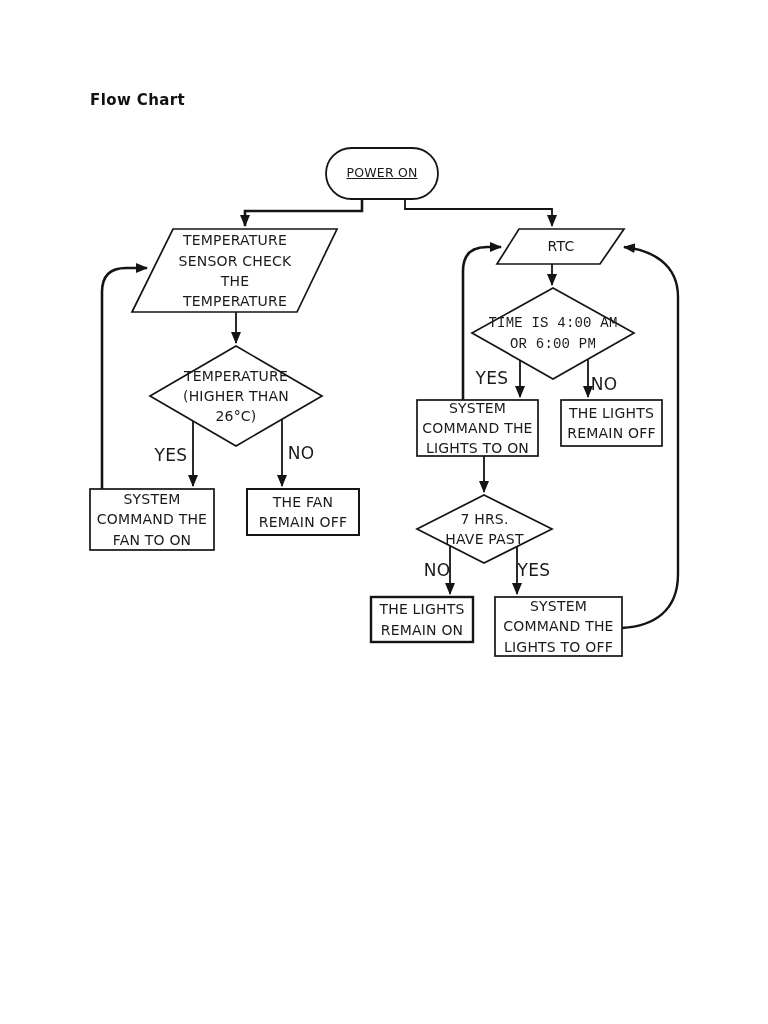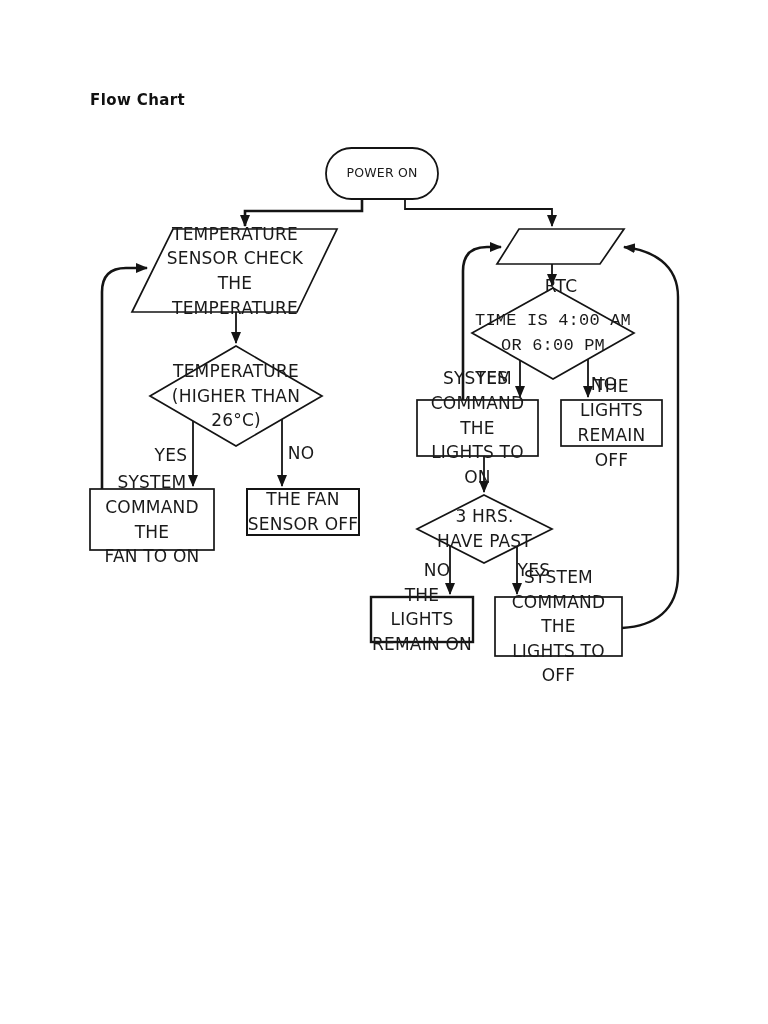--- a/index.html
+++ b/index.html
@@ -22,21 +22,21 @@
     color: #111111;
   }
   .flow-svg { position: absolute; left:0; top:0; }
   .node-label {
     position: absolute;
     display: flex;
     align-items: center;
     justify-content: center;
     text-align: center;
     white-space: pre-line;
-    font-size: 17px;
+    font-size: 14px;
     line-height: 1.45;
     letter-spacing: 0.2px;
     color: #1a1a1a;
   }
   .node-label.big { font-size: 12.5px; }
   .edge-label {
     position: absolute;
     transform: translateX(-50%);
     font-size: 17px;
     letter-spacing: 0.3px;
@@ -80,42 +80,42 @@
     <path d="M552,264 L552,285" fill="none" stroke="#141414" stroke-width="1.8" marker-end="url(#arrow)"></path>
     <path d="M520,360 L520,397" fill="none" stroke="#141414" stroke-width="1.8" marker-end="url(#arrow)"></path>
     <path d="M588,359 L588,397" fill="none" stroke="#141414" stroke-width="1.8" marker-end="url(#arrow)"></path>
     <path d="M463,400 L463,271 Q463,247 487,247 L501,247" fill="none" stroke="#141414" stroke-width="2.6" marker-end="url(#arrow)"></path>
     <path d="M484,456 L484,492" fill="none" stroke="#141414" stroke-width="1.8" marker-end="url(#arrow)"></path>
     <path d="M450,546 L450,594" fill="none" stroke="#141414" stroke-width="1.8" marker-end="url(#arrow)"></path>
     <path d="M517,547 L517,594" fill="none" stroke="#141414" stroke-width="1.8" marker-end="url(#arrow)"></path>
     <path d="M622,628 C654,626 678,611 678,574 L678,297 C678,264 652,250 624,247" fill="none" stroke="#141414" stroke-width="2.4" marker-end="url(#arrow)"></path>
   </svg>
 
-  <div class="node-label big" style="left:326px; top:148px; width:112px; height:51px;">POWER ON</div>
+  <div class="node-label big" style="left:326px; top:148px; width:112px; height:51px;text-decoration:underline;">POWER ON</div>
   <div class="node-label" style="left:155px; top:231px; width:160px; height:80px;">TEMPERATURE
 SENSOR CHECK
 THE
 TEMPERATURE</div>
   <div class="node-label" style="left:156px; top:351px; width:160px; height:90px;">TEMPERATURE
 (HIGHER THAN
 26°C)</div>
   <div class="node-label" style="left:90px; top:489px; width:124px; height:61px;">SYSTEM
 COMMAND THE
 FAN TO ON</div>
   <div class="node-label" style="left:247px; top:489px; width:112px; height:46px;">THE FAN
-SENSOR OFF</div>
-  <div class="node-label" style="left:499px; top:229px; width:124px; height:35px;margin-top:40px;">RTC</div>
+REMAIN OFF</div>
+  <div class="node-label" style="left:499px; top:229px; width:124px; height:35px;">RTC</div>
   <div class="node-label" style="left:473px; top:288px; width:160px; height:91px;font-family:Liberation Mono, monospace;">TIME IS 4:00 AM
 OR 6:00 PM</div>
   <div class="node-label" style="left:417px; top:400px; width:121px; height:56px;">SYSTEM
 COMMAND THE
 LIGHTS TO ON</div>
   <div class="node-label" style="left:561px; top:400px; width:101px; height:46px;">THE LIGHTS
 REMAIN OFF</div>
-  <div class="node-label" style="left:417px; top:495px; width:135px; height:68px;">3 HRS.
+  <div class="node-label" style="left:417px; top:495px; width:135px; height:68px;">7 HRS.
 HAVE PAST</div>
   <div class="node-label" style="left:371px; top:597px; width:102px; height:45px;">THE LIGHTS
 REMAIN ON</div>
   <div class="node-label" style="left:495px; top:597px; width:127px; height:59px;">SYSTEM
 COMMAND THE
 LIGHTS TO OFF</div>
 
   <div class="edge-label" style="left:171px; top:445px;">YES</div>
   <div class="edge-label" style="left:301px; top:443px;">NO</div>
   <div class="edge-label" style="left:492px; top:368px;">YES</div>

